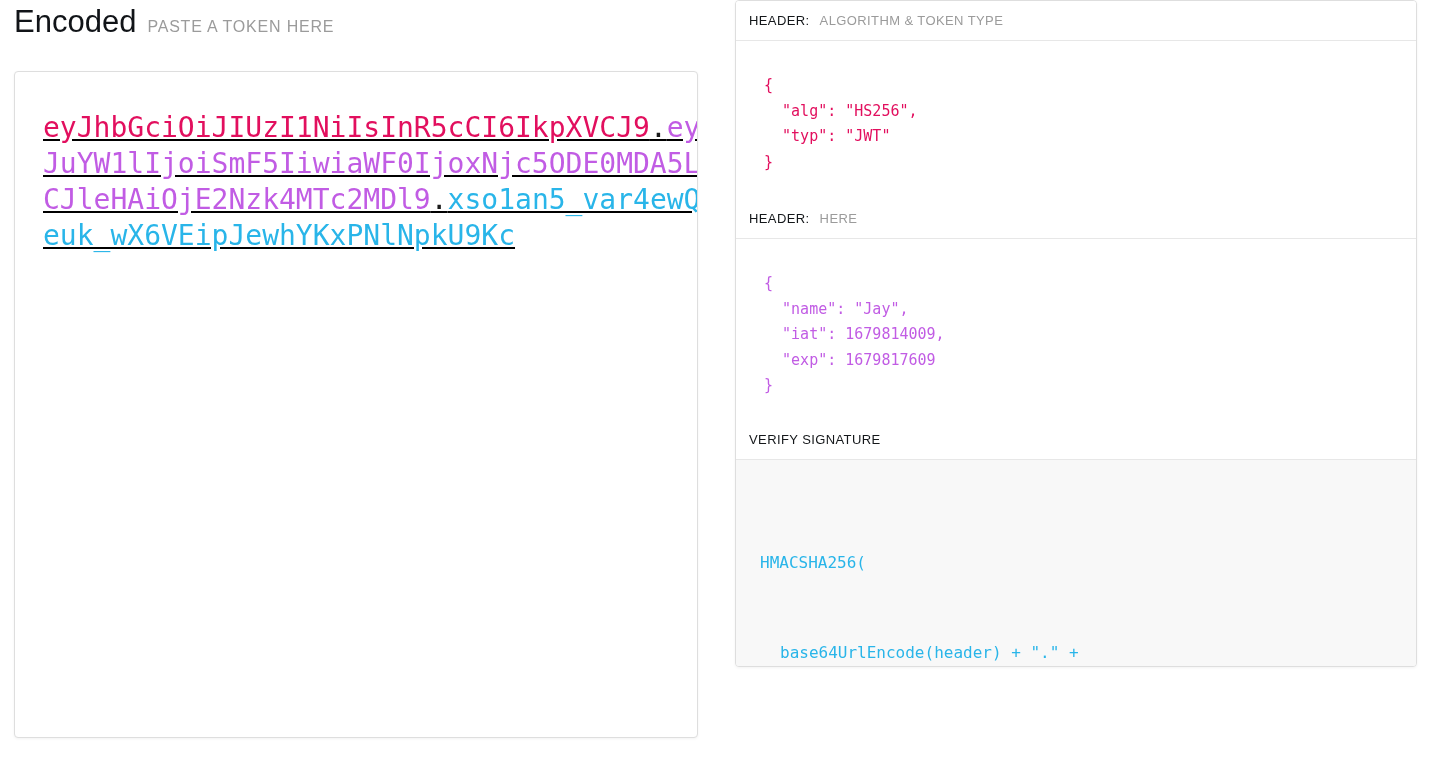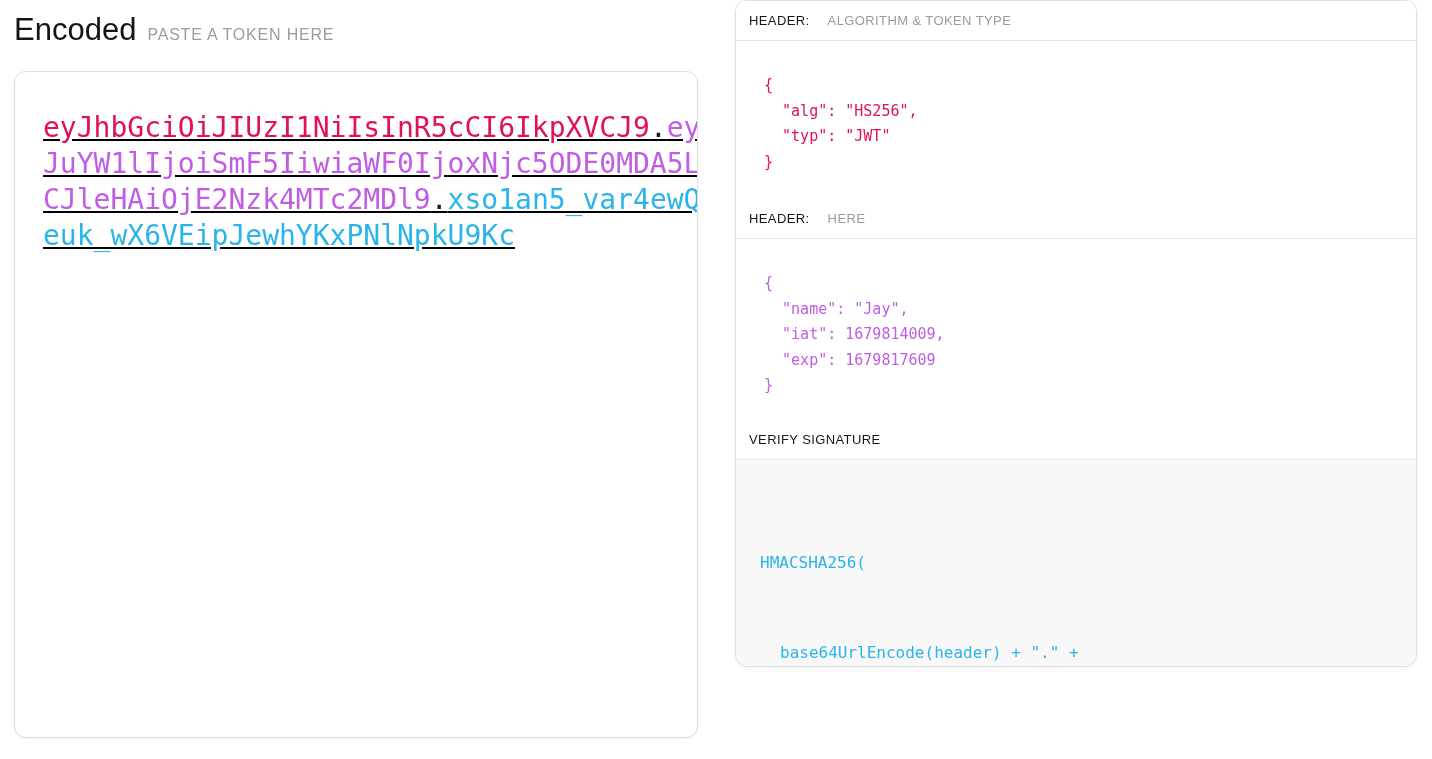--- a/index.html
+++ b/index.html
@@ -4,27 +4,27 @@
 <style>
   * { box-sizing: border-box; margin: 0; padding: 0; }
   html, body { width: 1432px; height: 759px; background: #ffffff; overflow: hidden; }
   body { font-family: "Liberation Sans", sans-serif; }
 
   .page { display: flex; padding: 0 15px 0 14px; gap: 37px; }
 
   .col-left  { width: 684px; flex: 0 0 684px; }
   .col-right { width: 682px; flex: 0 0 682px; }
 
-  .col-header { height: 71px; display: flex; align-items: baseline; padding-top: 12px; }
+  .col-header { height: 71px; display: flex; align-items: baseline; padding-top: 4px; }
   .col-title { font-size: 31px; font-weight: 400; color: #111418; letter-spacing: 0; }
   .col-subtitle { font-size: 16px; color: #9b9b9b; margin-left: 11px; letter-spacing: 0.8px; font-weight: 400; }
 
   .panel {
     border: 1px solid #dedede;
-    border-radius: 12px;
+    border-radius: 4px;
     background: #fff;
     height: 667px;
     box-shadow: 0 1px 3px rgba(0,0,0,0.05);
     overflow: hidden;
   }
 
   
   .token-panel { padding: 38px 28px; cursor: text; }
   .token {
     font-family: "DejaVu Sans Mono", monospace;
@@ -41,21 +41,21 @@
   .section-bar {
     height: 40px;
     flex: 0 0 40px;
     display: flex;
     align-items: center;
     padding: 0 13px;
     background: #fff;
     border-bottom: 1px solid #e7e7e7;
   }
   .sec-label { font-size: 13px; font-weight: 500; color: #14171a; letter-spacing: 0.4px; }
-  .sec-sub   { font-size: 13px; color: #9b9b9b; margin-left: 18px; letter-spacing: 0.4px; }
+  .sec-sub   { font-size: 13px; color: #9b9b9b; margin-left: 10px; letter-spacing: 0.4px; }
 
   .code-area {
     background: #fff;
     padding: 32px 0 0 28px;
     font-family: "DejaVu Sans Mono", monospace;
     font-size: 15px;
     line-height: 25.5px;
     white-space: pre;
     cursor: text;
   }

